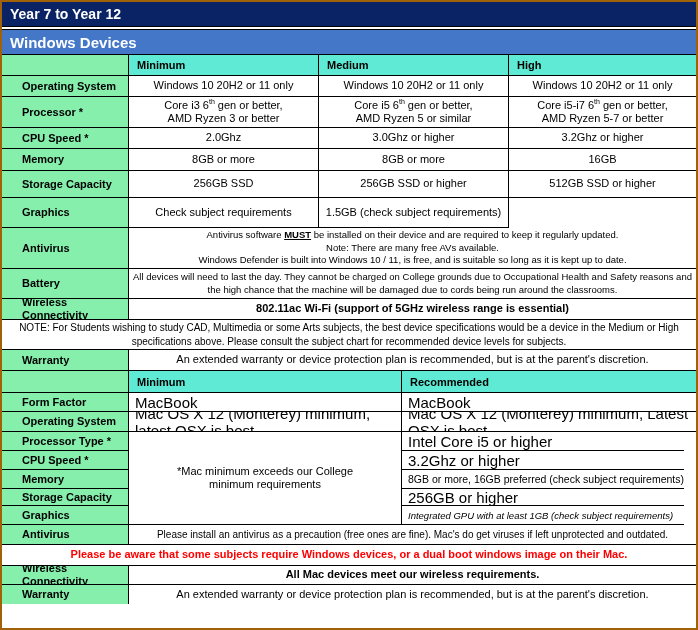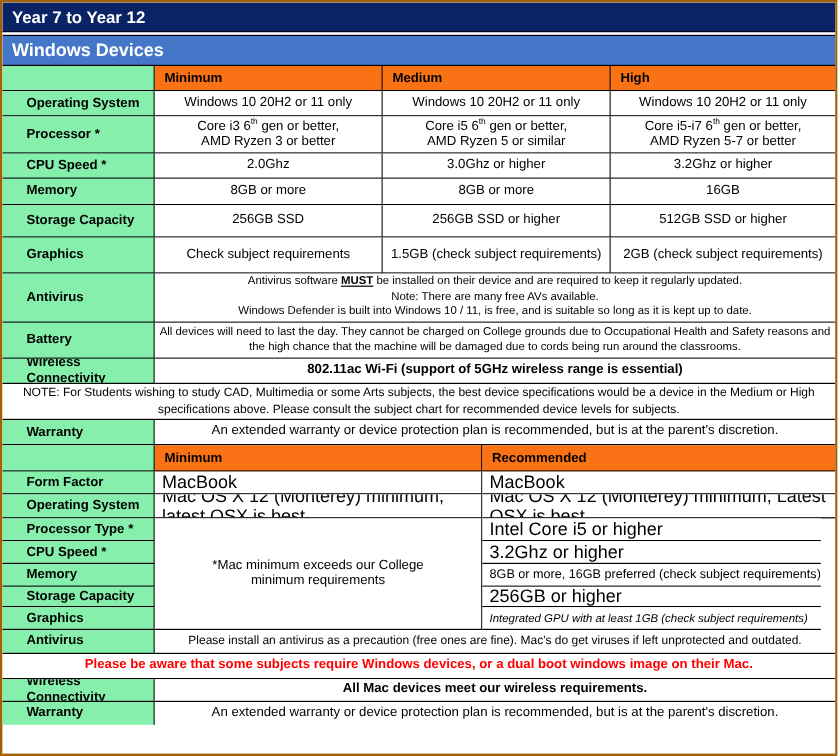--- a/index.html
+++ b/index.html
@@ -10,21 +10,21 @@
   .cell.last{border-right:none;}
   .label{background:#86efac;font-weight:bold;padding-left:20px;width:127px;flex:none;font-size:11px;line-height:1.15;}
   .w1{width:190px;flex:none;}
   .w2{width:190px;flex:none;}
   .w3{flex:1;}
   .m1{width:273px;flex:none;}
   .m2{flex:1;}
   .wrest{flex:1;}
   .val{justify-content:center;text-align:center;font-size:11px;line-height:1.2;}
   .leftval{justify-content:flex-start;text-align:left;padding-left:6px;font-size:15px;}
-  .colhead{background:#f97316;font-weight:bold;font-size:11px;padding-left:8px;justify-content:flex-start;text-align:center;}
+  .colhead{background:#5eead4;font-weight:bold;font-size:11px;padding-left:8px;justify-content:flex-start;text-align:center;}
   .bar{color:#fff;font-weight:bold;padding-left:8px;display:flex;align-items:center;border-bottom:1px solid #000;box-sizing:border-box;}
   .title-bar{background:#0a2364;font-size:14px;}
   .section-bar{background:#4577c8;font-size:15px;}
   .gap{height:3px;background:#fff;border-bottom:1px solid #000;box-sizing:border-box;}
   .bt1{border-top:1px solid #000;}
   .small{font-size:9.5px;line-height:1.35;}
   .sz10{font-size:10px;line-height:1.35;}
   .sz105{font-size:10.5px;}
   .sz95{font-size:9.5px;font-style:italic;}
   .center-block{width:100%;text-align:center;}
@@ -91,21 +91,20 @@
     <div class="cell label">Storage Capacity</div>
     <div class="cell val w1">256GB SSD</div>
     <div class="cell val w2">256GB SSD or higher</div>
     <div class="cell val w3 last">512GB SSD or higher</div>
   </div>
 
   <div class="row" style="height:30px">
     <div class="cell label">Graphics</div>
     <div class="cell val w1">Check subject requirements</div>
     <div class="cell val w2">1.5GB (check subject requirements)</div>
-    <div class="cell val w3 last">2GB (check subject requirements)</div>
   </div>
 
   <div class="row" style="height:41px">
     <div class="cell label">Antivirus</div>
     <div class="cell val wrest last small">
       <div class="center-block">
         <div><span>Antivirus software </span><span class="must">MUST</span><span> be installed on their device and are required to keep it regularly updated.</span></div>
         <div>Note: There are many free AVs available.</div>
         <div>Windows Defender is built into Windows 10 / 11, is free, and is suitable so long as it is kept up to date.</div>
       </div>

